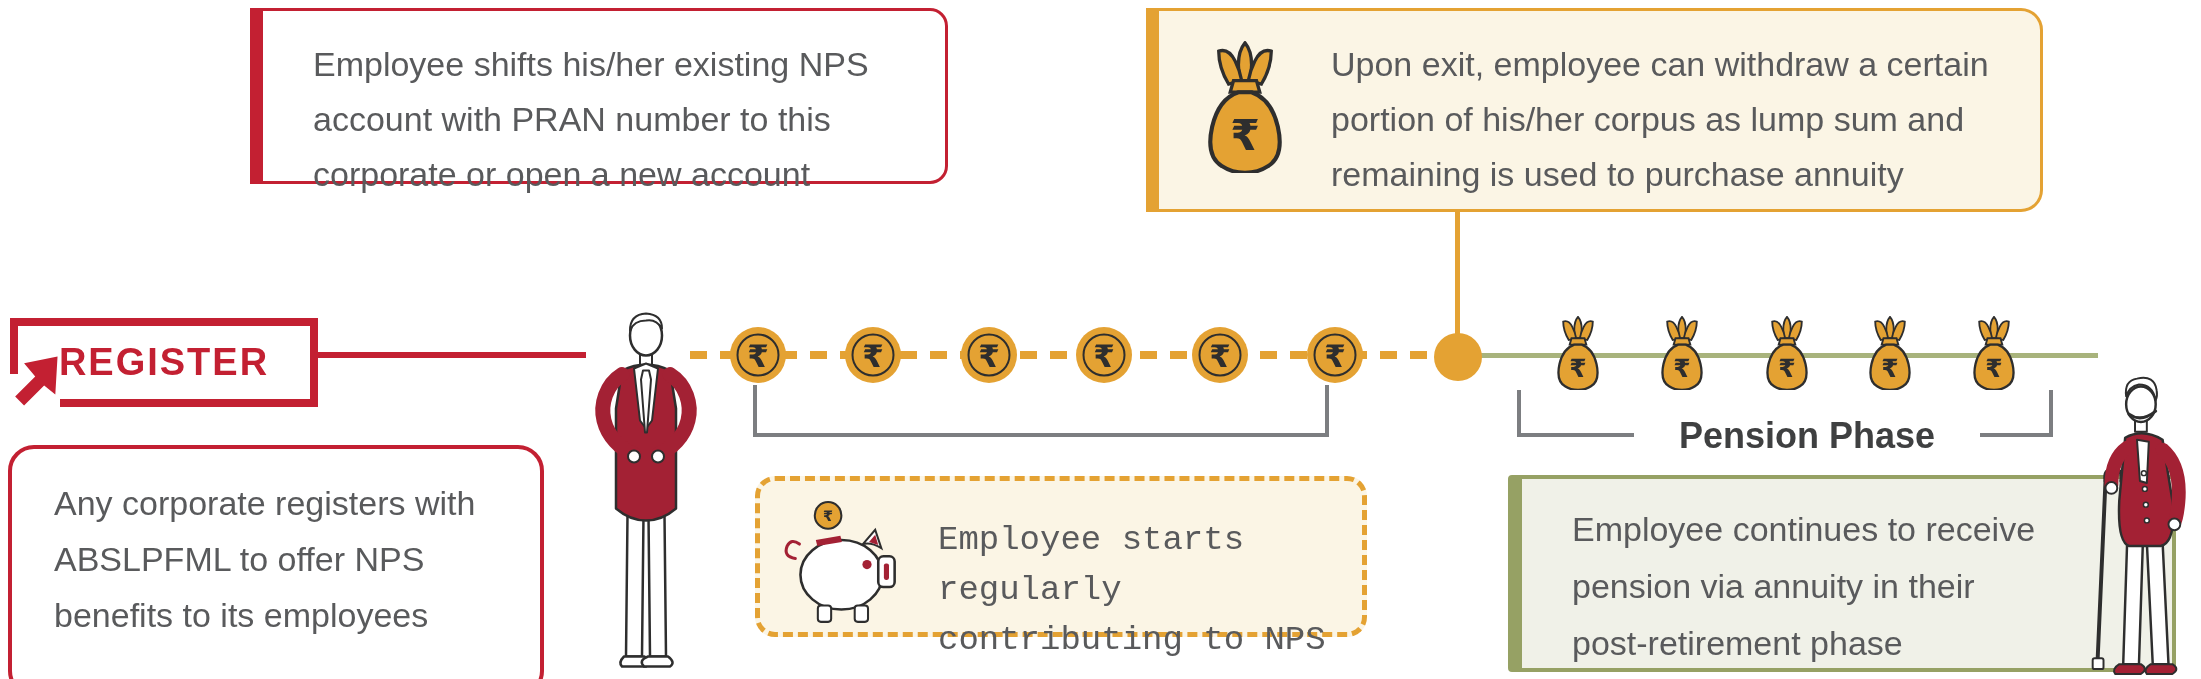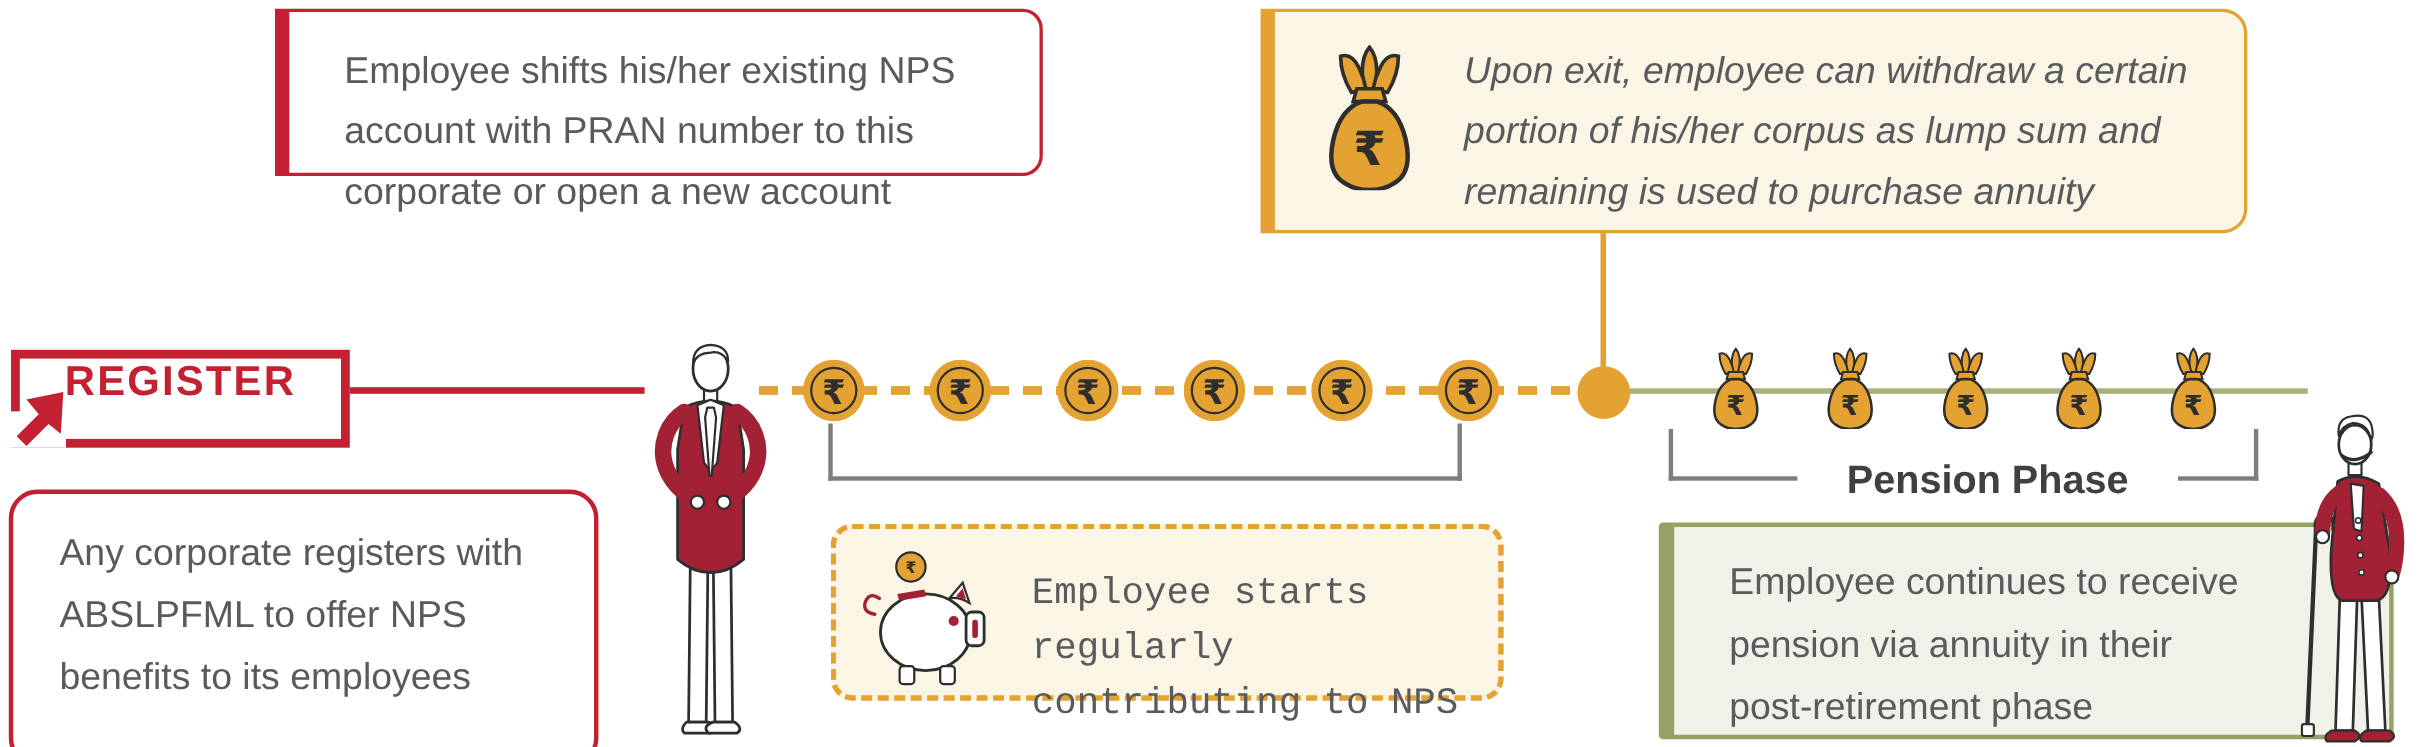--- a/index.html
+++ b/index.html
@@ -15,21 +15,21 @@
   .callout{box-sizing:border-box;background:#fff;z-index:2;}
   .callout.left-red{border:3px solid var(--accent-red);border-left:13px solid var(--accent-red);
                     border-radius:0 18px 18px 0;}
   .callout.left-gold{background:var(--cream);border:3px solid var(--gold);
                      border-left:13px solid var(--gold);border-radius:0 22px 22px 0;}
   .callout.round-red{border:4px solid var(--accent-red);border-radius:26px;}
   .callout.dash-gold{background:var(--cream);border:5px dashed var(--gold);border-radius:20px;}
   .callout.left-olive{background:var(--sage-bg);border:4px solid var(--olive-border);
                       border-left:14px solid var(--olive-border);border-radius:4px;}
   .register-box{box-sizing:border-box;background:#fff;border:8px solid var(--accent-red);
-                display:flex;justify-content:center;z-index:3;}
+                display:flex;align-items:center;justify-content:center;z-index:3;}
   .register-label{font-size:38px;font-weight:bold;letter-spacing:2px;color:var(--accent-red);}
   .phase-bracket{box-sizing:border-box;border-left:4px solid var(--bracket-gray);
                  border-right:4px solid var(--bracket-gray);border-bottom:4px solid var(--bracket-gray);z-index:1;}
   .phase-label{background:#fff;display:flex;align-items:center;justify-content:center;
                font-size:36px;font-weight:bold;color:var(--text-dark);z-index:3;}
   .h-line{z-index:1;}
   .dash-line{background:repeating-linear-gradient(90deg,var(--gold) 0 17px,transparent 17px 30px);z-index:1;}
   .gold-dot{background:var(--gold);border-radius:50%;z-index:2;}
   .coin,.bag{z-index:2;}
   .figure{z-index:4;}
@@ -40,38 +40,38 @@
 <body>
 
 <div class="stage" id="stage">
 
   <div class="abs h-line" style="left:318px;top:352px;width:268px;height:6px;background:var(--accent-red);"></div>
   <div class="abs dash-line" style="left:690px;top:351px;width:756px;height:8px;"></div>
   <div class="abs h-line" style="left:1455px;top:211px;width:5px;height:125px;background:var(--gold);"></div>
   <div class="abs gold-dot" style="left:1434px;top:333px;width:48px;height:48px;"></div>
   <div class="abs h-line" style="left:1458px;top:353px;width:640px;height:5px;background:var(--olive-line);"></div>
 
-  <div class="abs callout left-red" style="left:250px;top:8px;width:698px;height:152px;padding-left:36px;">
+  <div class="abs callout left-red" style="left:250px;top:8px;width:698px;height:176px;padding-left:36px;">
     <div class="abs body-text" style="left:50px;top:26px;">Employee shifts his/her existing NPS
 account with PRAN number to this
 corporate or open a new account</div>
   </div>
 
   <div class="abs callout left-gold" style="left:1146px;top:8px;width:897px;height:204px;">
     <span class="abs" style="left:40px;top:30px;">
       <svg width="92" height="132" viewBox="0 0 56 80">
         <path d="M28 1 Q34 8 31 24 L25 24 Q22 8 28 1 Z" style="fill:var(--gold)" stroke="#2e2e2e" stroke-width="2"></path>
         <path d="M12 6 Q18 4 22 12 Q25 18 26 24 L18 26 Q12 16 12 6 Z" style="fill:var(--gold)" stroke="#2e2e2e" stroke-width="2"></path>
         <path d="M44 6 Q38 4 34 12 Q31 18 30 24 L38 26 Q44 16 44 6 Z" style="fill:var(--gold)" stroke="#2e2e2e" stroke-width="2"></path>
         <path d="M21 24 h14 l2 7 h-18 z" style="fill:var(--gold)" stroke="#2e2e2e" stroke-width="2"></path>
         <path d="M24 31 h8 Q44 35 48 52 Q52 70 42 76 Q36 80 28 80 Q20 80 14 76 Q4 70 8 52 Q12 35 24 31 Z" style="fill:var(--gold)" stroke="#2e2e2e" stroke-width="2.5" stroke-linejoin="round"></path>
         <text class="rupee" x="28" y="66" text-anchor="middle" font-size="26" font-weight="bold" fill="#2e2e2e">₹</text>
       </svg>
     </span>
-    <div class="abs body-text" style="left:172px;top:26px;font-style:italic;">Upon exit, employee can withdraw a certain
+    <div class="abs body-text" style="left:172px;top:26px;">Upon exit, employee can withdraw a certain
 portion of his/her corpus as lump sum and
 remaining is used to purchase annuity</div>
   </div>
 
   <div class="abs register-box" style="left:10px;top:318px;width:308px;height:89px;">
     <span class="register-label">REGISTER</span>
   </div>
   <div class="abs" style="left:10px;top:374px;width:50px;height:33px;background:#fff;z-index:3;"></div>
   <span class="abs" style="left:4px;top:352px;z-index:4;">
     <svg width="58" height="58" viewBox="0 0 52 52">

